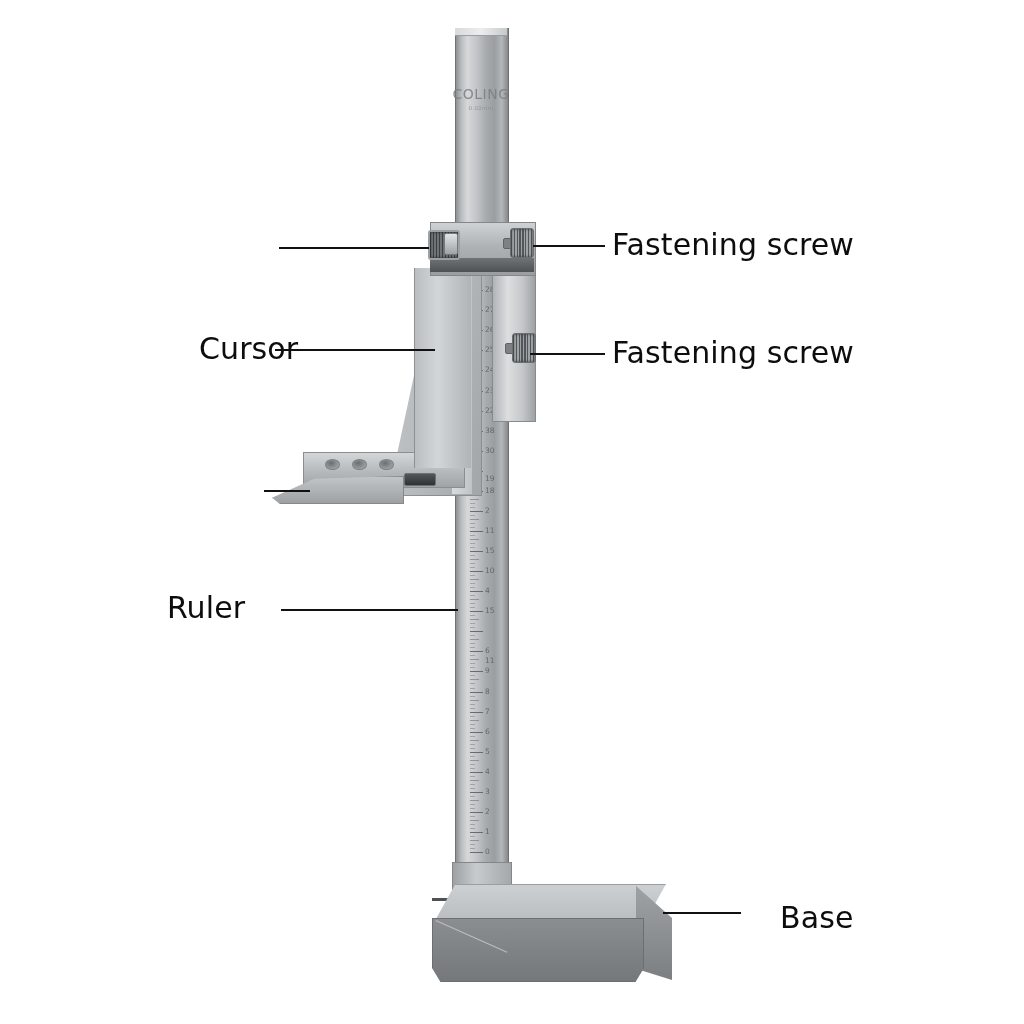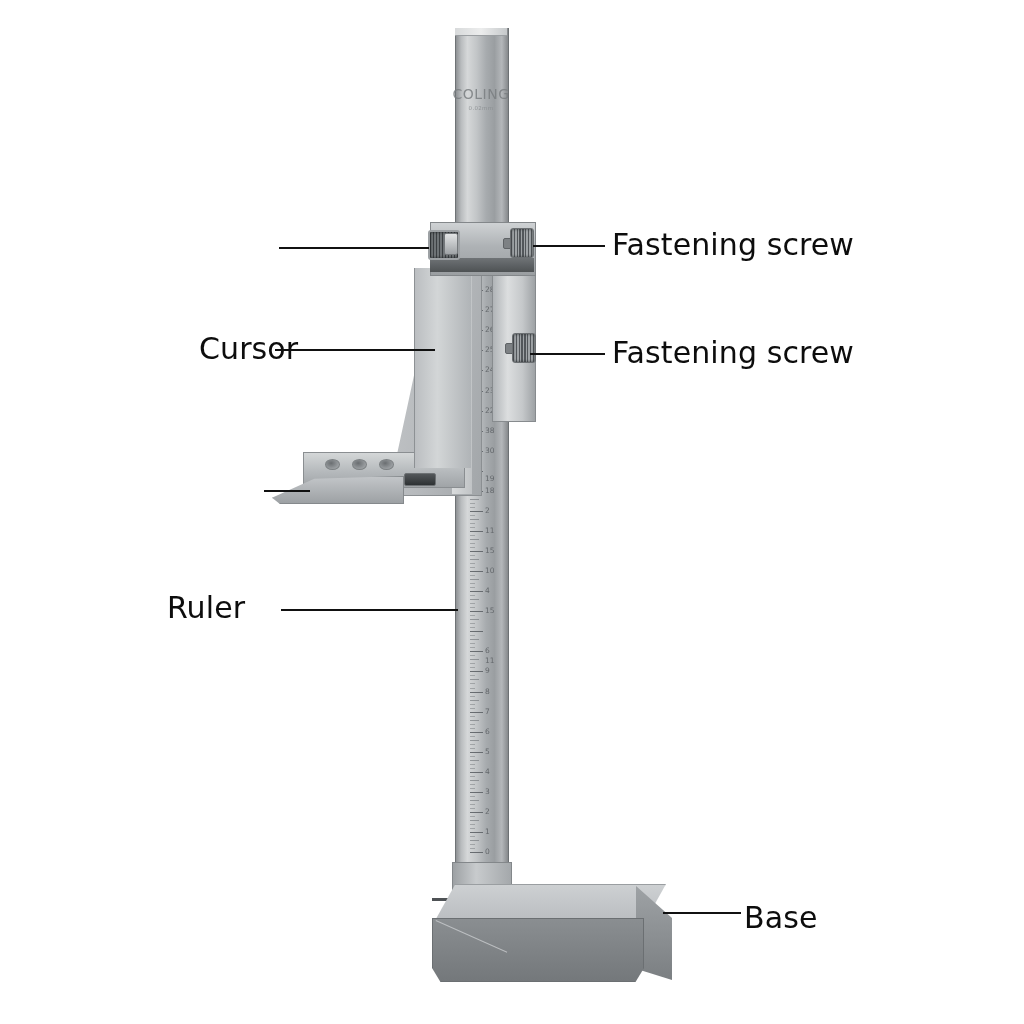--- a/index.html
+++ b/index.html
@@ -504,16 +504,16 @@
   <div class="leader" style="left:275px; top:349px; width:160px;"></div>
 
   <div class="callout" style="left:612px; top:338px;">Fastening screw</div>
   <div class="leader" style="left:530px; top:353px; width:75px;"></div>
 
   <div class="leader" style="left:264px; top:490px; width:46px;"></div>
 
   <div class="callout" style="left:167px; top:593px;">Ruler</div>
   <div class="leader" style="left:281px; top:609px; width:177px;"></div>
 
-  <div class="callout" style="left:744px; top:903px;">Base</div>
+  <div class="callout" style="left:780px; top:903px;">Base</div>
   <div class="leader" style="left:663px; top:912px; width:78px;"></div>
 
 </div>
 
 </body></html>

